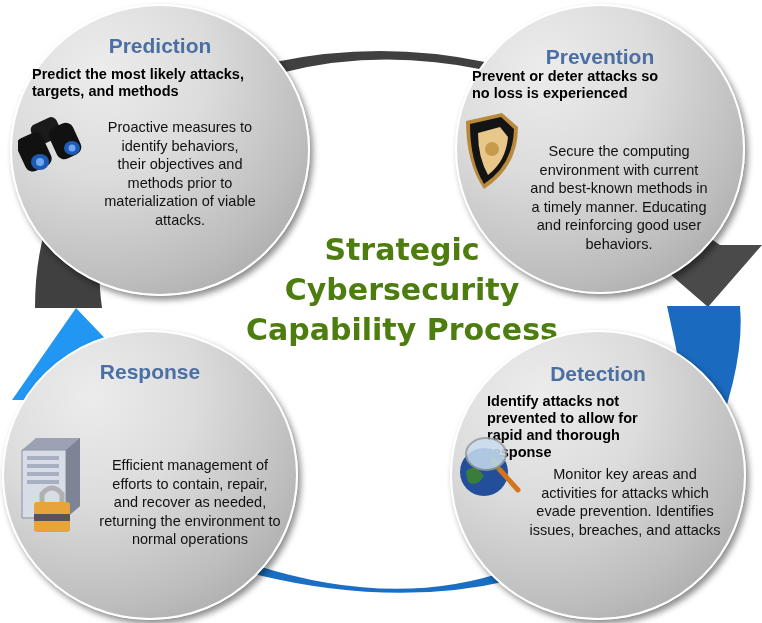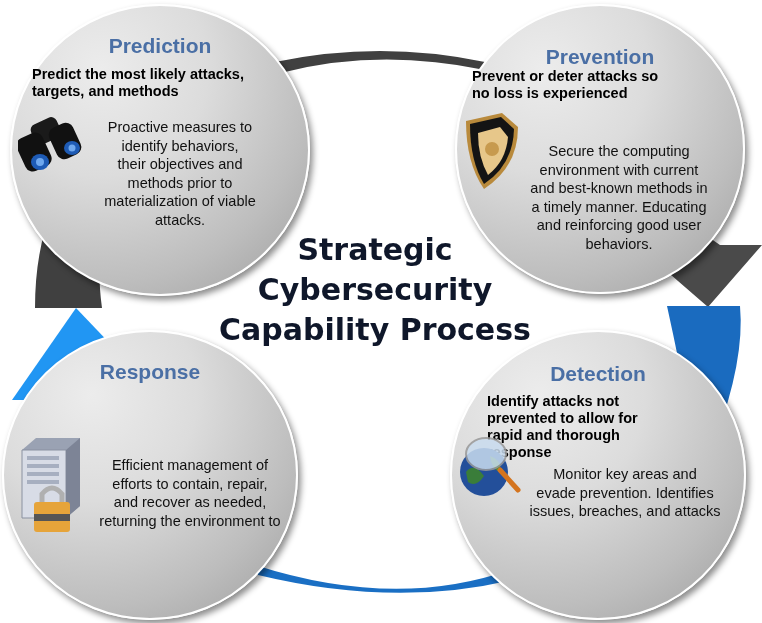--- a/index.html
+++ b/index.html
@@ -20,23 +20,23 @@
   }
   .subtitle {
     position: absolute; text-align: left; font-weight: bold; font-size: 14.5px; color: #000;
     line-height: 17px;
   }
   .body {
     position: absolute; text-align: center; font-size: 14.5px; color: #111; line-height: 18.5px;
   }
   .icon { position: absolute; }
   .center-title {
-    position: absolute; left: 195px; top: 230px; width: 360px; text-align: center;
+    position: absolute; left: 222px; top: 230px; width: 360px; text-align: center;
     font-family: "DejaVu Sans", sans-serif; font-weight: bold; font-size: 30px; line-height: 40px;
-    color: #0f172a;
+    color: #4d7c0f;
   }
 </style>
 </head>
 <body>
 
 <svg class="ring" viewBox="0 0 762 623" xmlns="http://www.w3.org/2000/svg">
 
   <path d="M 275 62 Q 380 40 485 62 L 485 70 Q 380 48 285 72 Z" fill="#404040"></path>
 
   <path d="M 662 205 L 720 245 L 762 245 L 708 307 L 648 255 L 680 258 Z" fill="#4a4a4a"></path>
@@ -113,20 +113,21 @@
   </div>
   <svg class="icon" style="left:4px; top:100px;" width="70" height="70" viewBox="0 0 70 70">
     <circle cx="28" cy="40" r="24" fill="#234f9a"></circle>
     <path d="M10 40 Q18 30 28 44 Q20 56 12 50 Z" fill="#3a7d3a"></path>
     <path d="M34 24 Q46 28 44 40 Q36 38 34 24 Z" fill="#4a8a3c"></path>
     <ellipse cx="30" cy="22" rx="20" ry="16" fill="#c9dcef" opacity="0.85" stroke="#999" stroke-width="2"></ellipse>
     <line x1="44" y1="38" x2="62" y2="58" stroke="#d4741e" stroke-width="5" stroke-linecap="round"></line>
   </svg>
   <div class="body" style="left:56px; top:133px; width:234px;">
     <div>Monitor key areas and</div>
+    <div>activities for attacks which</div>
     <div>evade prevention. Identifies</div>
     <div>issues, breaches, and attacks</div>
   </div>
 </div>
 
 <div class="circle" style="left:2px; top:330px; width:296px; height:290px;">
   <div class="title" style="top:28px;">Response</div>
   <svg class="icon" style="left:14px; top:104px;" width="70" height="100" viewBox="0 0 70 100">
     <path d="M4 14 L18 2 L62 2 L62 70 L48 82 L4 82 Z" fill="#9aa2b3"></path>
     <path d="M4 14 L48 14 L48 82 L4 82 Z" fill="#d8dce6" stroke="#8a91a0"></path>
@@ -137,14 +138,15 @@
     <rect x="9" y="44" width="32" height="4" fill="#a7afc0"></rect>
     <path d="M24 68 L24 58 Q34 46 44 58 L44 68" fill="none" stroke="#b0b0b0" stroke-width="5"></path>
     <rect x="16" y="66" width="36" height="30" rx="3" fill="#e6a43a"></rect>
     <rect x="16" y="78" width="36" height="7" fill="#555"></rect>
   </svg>
   <div class="body" style="left:80px; top:124px; width:212px;">
     <div>Efficient management of</div>
     <div>efforts to contain, repair,</div>
     <div>and recover as needed,</div>
     <div>returning the environment to</div>
+    <div>normal operations</div>
   </div>
 </div>
 
 </body></html>

